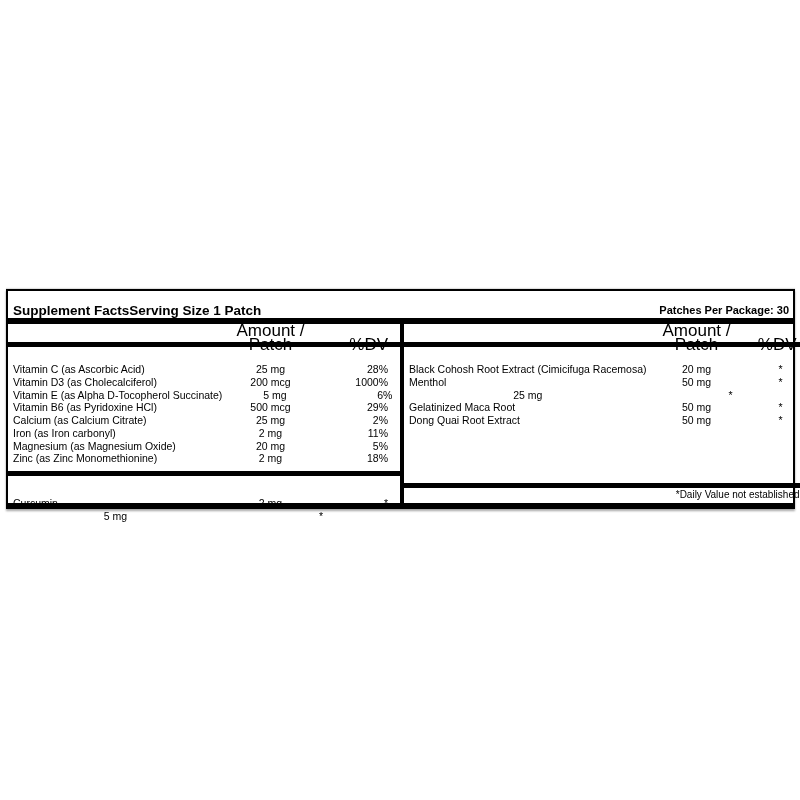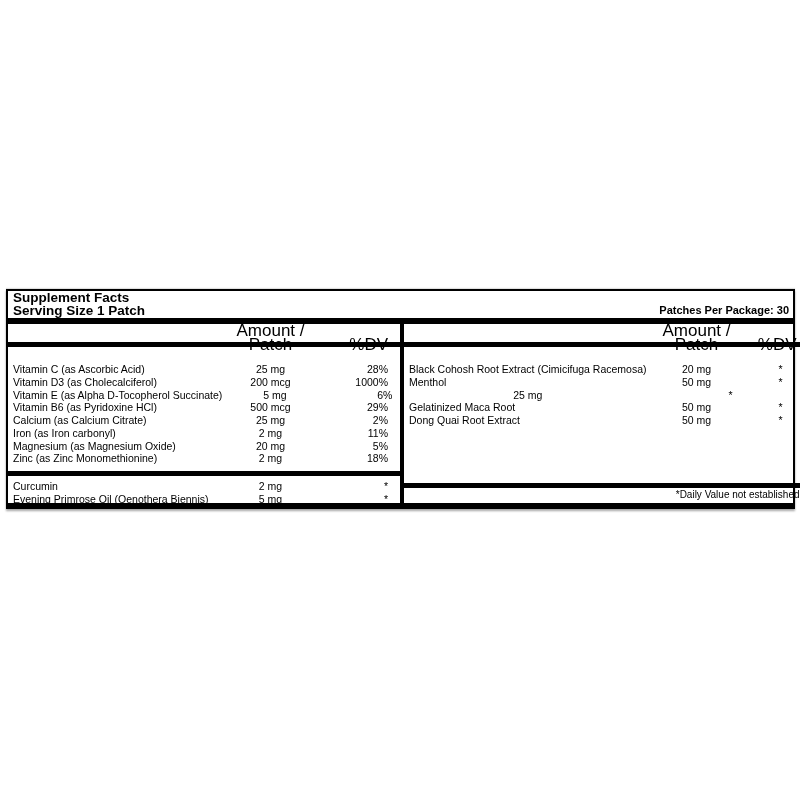--- a/index.html
+++ b/index.html
@@ -22,21 +22,21 @@
     box-shadow: 0 2px 2px rgba(0,0,0,0.35), 0 -1px 1px rgba(0,0,0,0.12);
   }
 
   .label-header {
     height: 27px;
     display: flex;
     justify-content: space-between;
     align-items: flex-end;
     padding: 1px 4px 1px 5px;
   }
-  .title-block { display: flex; flex-direction: column; }
+  .title-block { display: flex; flex-direction: row; }
   .title-line {
     font-weight: bold;
     font-size: 13.5px;
     line-height: 12.5px;
     white-space: nowrap;
   }
   .ppp {
     font-weight: bold;
     font-size: 11px;
     line-height: 13px;
@@ -80,21 +80,21 @@
     font-size: 10.5px;
     line-height: 12.75px;
     white-space: nowrap;
   }
   .cell-amount { text-align: center; }
   .cell-dv { text-align: right; }
   .col-right .cell-dv { padding-right: 14px; }
   .col-right .col-header .cell-dv { padding-right: 0; }
 
   .section-bar { height: 5px; background: #000; margin-top: 6px; flex: none; }
-  .rows-block-secondary { margin-top: 4px; }
+  .rows-block-secondary { margin-top: 21px; }
 
   .spacer { flex: 1; }
 
   .footnote {
     height: 15px;
     font-size: 10px;
     line-height: 14px;
     text-align: right;
     padding-right: 5px;
     white-space: nowrap;
@@ -170,21 +170,20 @@
 
       <div class="section-bar"></div>
 
       <div class="rows-block rows-block-secondary">
         <div class="row grid-left">
           <span class="cell-name">Curcumin</span>
           <span class="cell-amount">2 mg</span>
           <span class="cell-dv">*</span>
         </div>
         <div class="row grid-left">
-          <span class="cell-name">Evening Primrose Oil (Oenothera Biennis)</span>
           <span class="cell-amount">5 mg</span>
           <span class="cell-dv">*</span>
         </div>
       </div>
     </div>
 
     <div class="col-gap"></div>
 
     <div class="col col-right">
       <div class="col-header grid-right">

